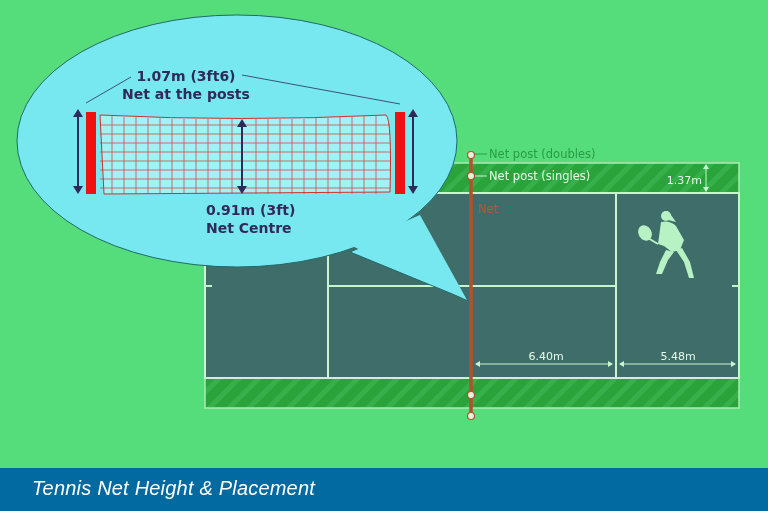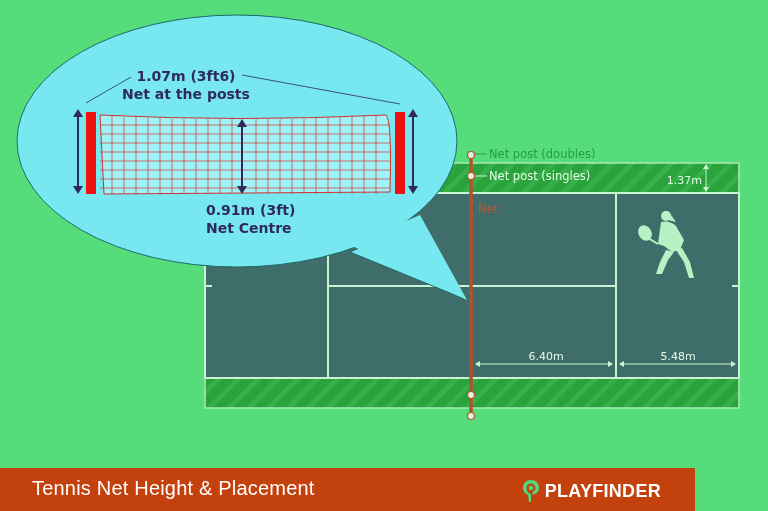--- a/index.html
+++ b/index.html
@@ -1,18 +1,18 @@
 <!DOCTYPE html>
 <html><head>
 <meta charset="utf-8">
 <style>
   html,body{margin:0;padding:0;}
   body{width:768px;height:511px;overflow:hidden;background:#55dd7b;font-family:"DejaVu Sans",sans-serif;position:relative;}
   #stage{position:absolute;left:0;top:0;width:768px;height:468px;}
-  .footer{position:absolute;left:0;top:468px;width:695px;height:43px;background:#c2410c;}
+  .footer{position:absolute;left:0;top:468px;width:768px;height:43px;background:#0369a1;font-style:italic;}
   .footer-title{position:absolute;left:32px;top:9px;color:#ffffff;font-size:20px;font-family:"Liberation Sans",sans-serif;letter-spacing:0.2px;}
   .brand{position:absolute;right:34px;top:10px;display:flex;align-items:center;gap:4px;}
   .brand-text{color:#ffffff;font-weight:bold;font-size:18px;font-family:"Liberation Sans",sans-serif;letter-spacing:0.3px;}
   svg text{font-family:"DejaVu Sans",sans-serif;}
 </style>
 </head>
 <body>
 
 <svg id="stage" width="768" height="468" viewBox="0 0 768 468" xmlns="http://www.w3.org/2000/svg">
   <defs>
@@ -135,20 +135,13 @@
       <polygon points="242,194 237,186 247,186" stroke="none"></polygon>
     </g>
 
     <text x="206" y="215" font-size="14" font-weight="bold" fill="#2f2a5a">0.91m (3ft)</text>
     <text x="206" y="233" font-size="14" font-weight="bold" fill="#2f2a5a">Net Centre</text>
   </g>
 </svg>
 
 <div class="footer">
   <div class="footer-title">Tennis Net Height &amp; Placement</div>
-  <div class="brand">
-    <svg width="20" height="26" viewBox="0 0 20 26">
-      <path d="M10 2 C4.5 2 2 6 2 10 C2 14 5 16 7 17 L8 24 L10 24 L10 16 C7 15.5 5.5 13 5.5 10 C5.5 7.5 7.5 5.5 10 5.5 C12.5 5.5 14.5 7.5 14.5 10 C14.5 12 13 13.5 11.5 14 L11.5 17 C15 16 18 13.5 18 10 C18 6 15.5 2 10 2 Z" fill="#4ed97a"></path>
-      <circle cx="10" cy="10" r="2.2" fill="#4ed97a"></circle>
-    </svg>
-    <span class="brand-text">PLAYFINDER</span>
-  </div>
 </div>
 
 </body></html>

